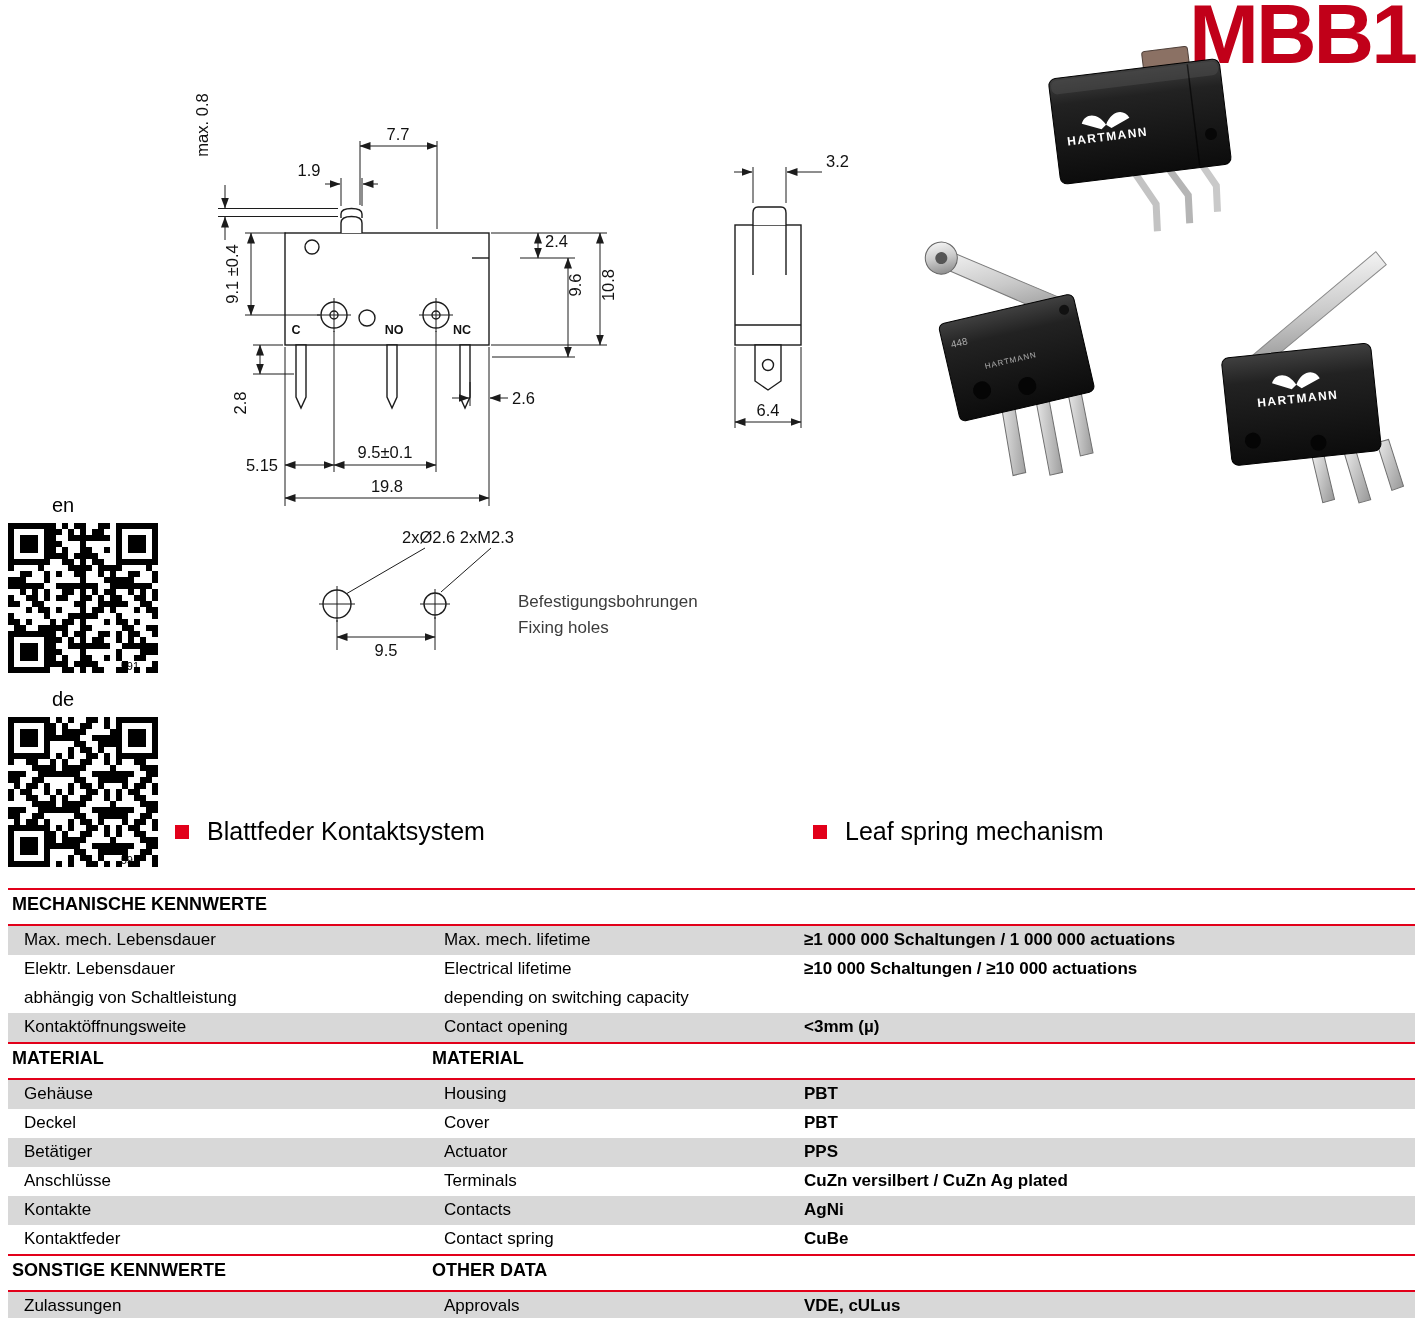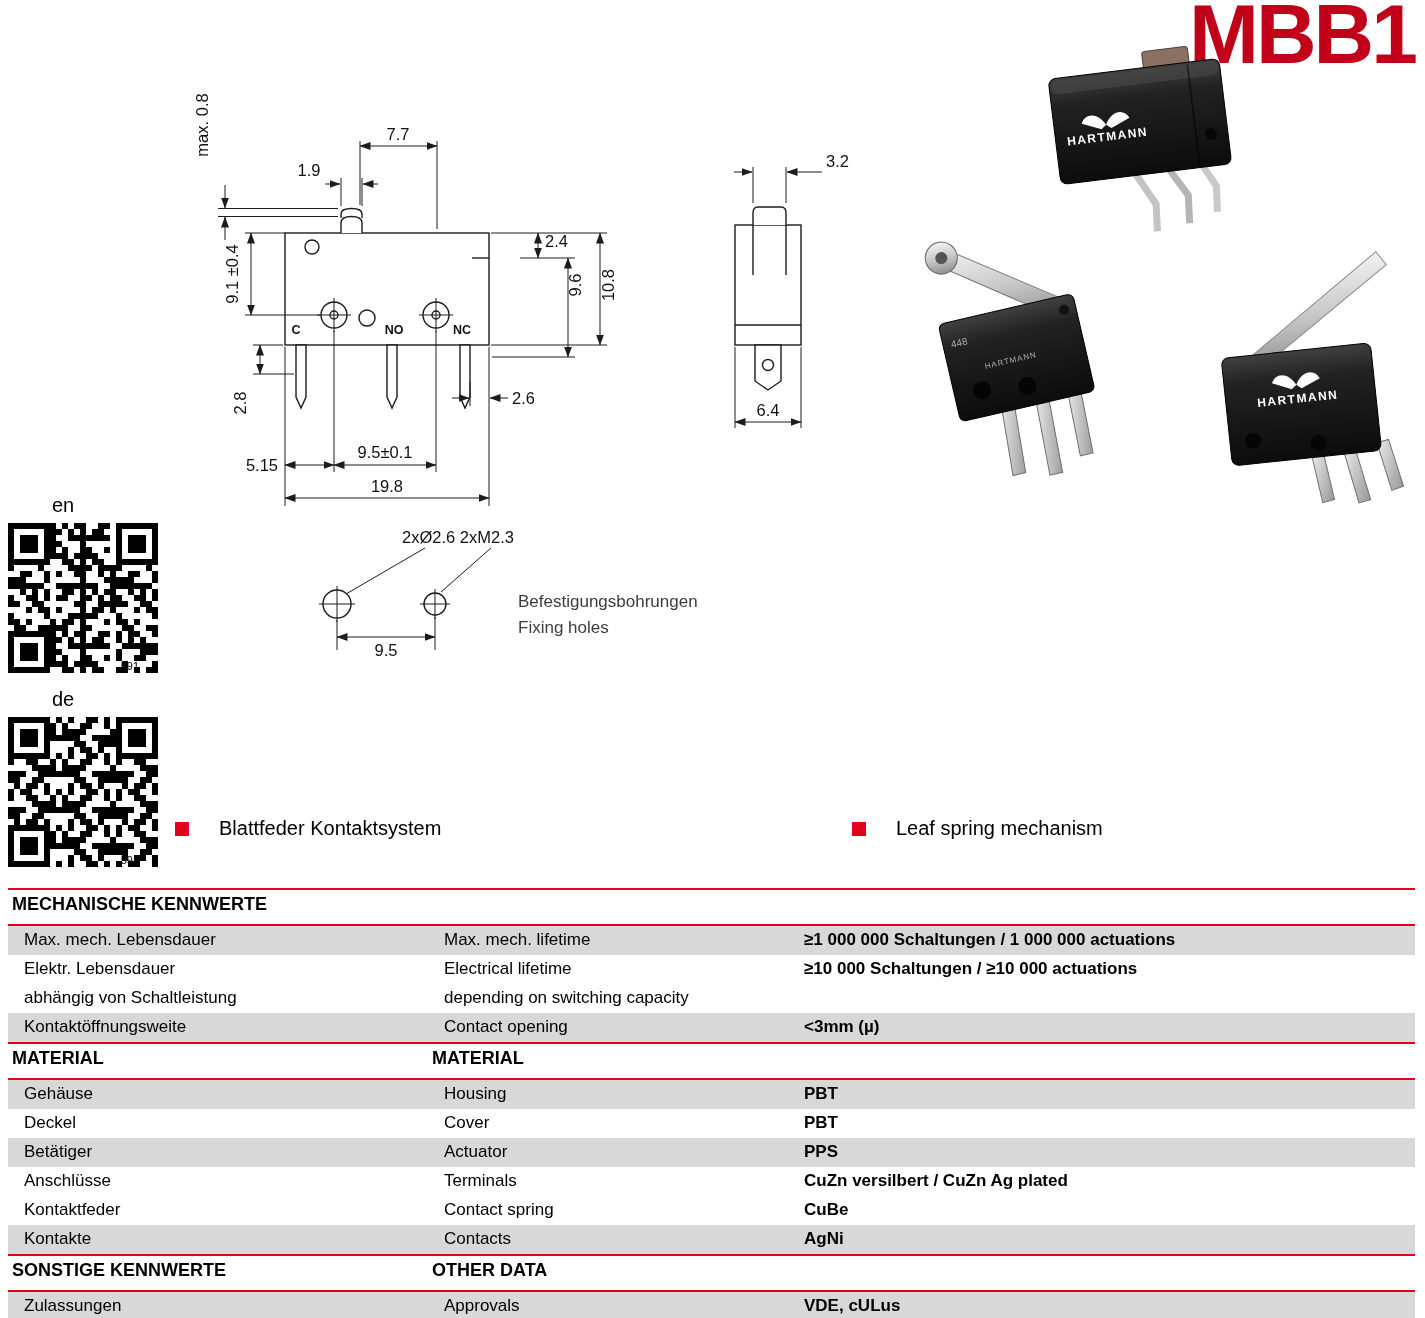--- a/index.html
+++ b/index.html
@@ -18,23 +18,23 @@
   .partf{stroke:#1c1c1c;stroke-width:1.4;fill:#fff}
   .dline{stroke:#1c1c1c;stroke-width:1;fill:none}
   .dim-text{font-size:16.5px;fill:#111}
   .term-label{font-size:12.5px;font-weight:bold;fill:#111}
   .cap-text{font-size:17px;fill:#3c3c3c}
   .qr-block{position:absolute;left:8px;width:165px}
   .qr-block.en{top:478px}
   .qr-block.de{top:672px}
   .qr-label{font-size:20px;margin:16px 0 6px 44px}
   .qr-num{font-size:11px;text-align:right;padding-right:34px;margin-top:-13px;color:#000}
-  .feature{position:absolute;top:817px;display:flex;align-items:center;gap:30px;font-size:20px}
+  .feature{position:absolute;top:817px;display:flex;align-items:center;gap:18px;font-size:25px}
   .feature.de{left:175px}
-  .feature.en{left:852px}
+  .feature.en{left:813px}
   .bullet{width:14px;height:14px;background:var(--accent,#e2001a);flex:0 0 auto}
   .spec-table{position:absolute;left:8px;right:10px;top:888px;font-size:17px}
   .sec{}
   .sec:first-child{margin-top:0}
   .sec-head{
     display:flex;font-weight:bold;font-size:18px;
     border-top:2px solid var(--accent,#e2001a);
     border-bottom:2px solid var(--accent,#e2001a);
     padding:4px 0 9px;
   }
@@ -830,29 +830,29 @@
     <div class="trow shade">
       <div class="c1">Betätiger</div>
       <div class="c2">Actuator</div>
       <div class="c3">PPS</div>
     </div>
     <div class="trow">
       <div class="c1">Anschlüsse</div>
       <div class="c2">Terminals</div>
       <div class="c3">CuZn versilbert / CuZn Ag plated</div>
     </div>
+    <div class="trow shade">
+      <div class="c1">Kontakte</div>
+      <div class="c2">Contacts</div>
+      <div class="c3">AgNi</div>
+    </div>
     <div class="trow">
       <div class="c1">Kontaktfeder</div>
       <div class="c2">Contact spring</div>
       <div class="c3">CuBe</div>
-    </div>
-    <div class="trow shade">
-      <div class="c1">Kontakte</div>
-      <div class="c2">Contacts</div>
-      <div class="c3">AgNi</div>
     </div>
   </div>
 
   <div class="sec">
     <div class="sec-head">
       <div class="c1">SONSTIGE KENNWERTE</div>
       <div class="c2">OTHER DATA</div>
       <div class="c3"></div>
     </div>
     <div class="trow shade">

